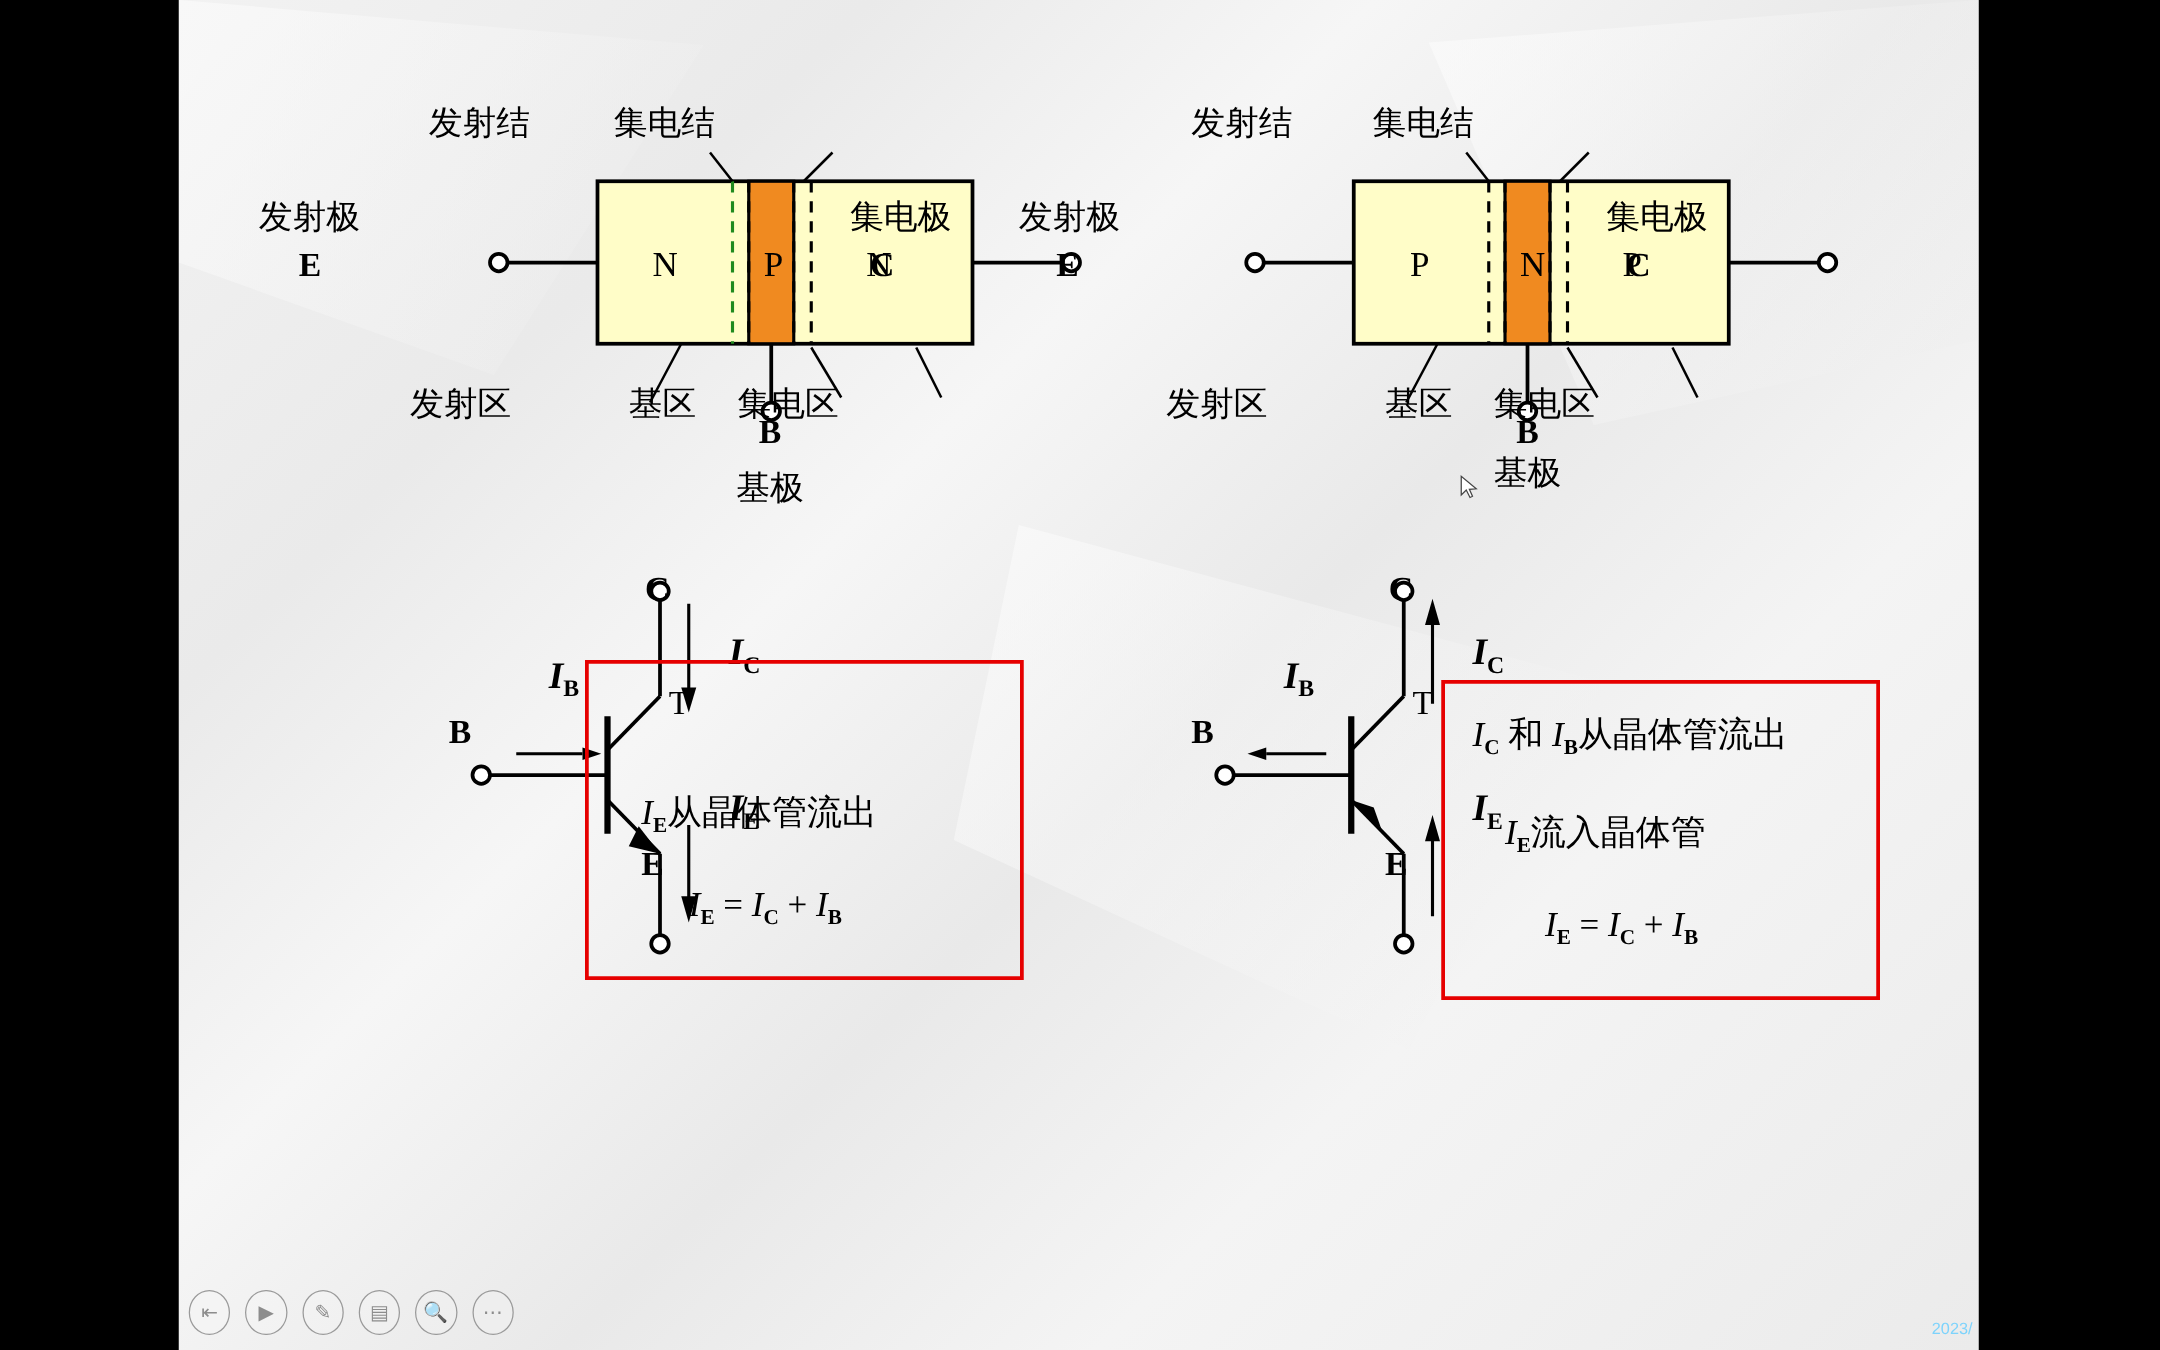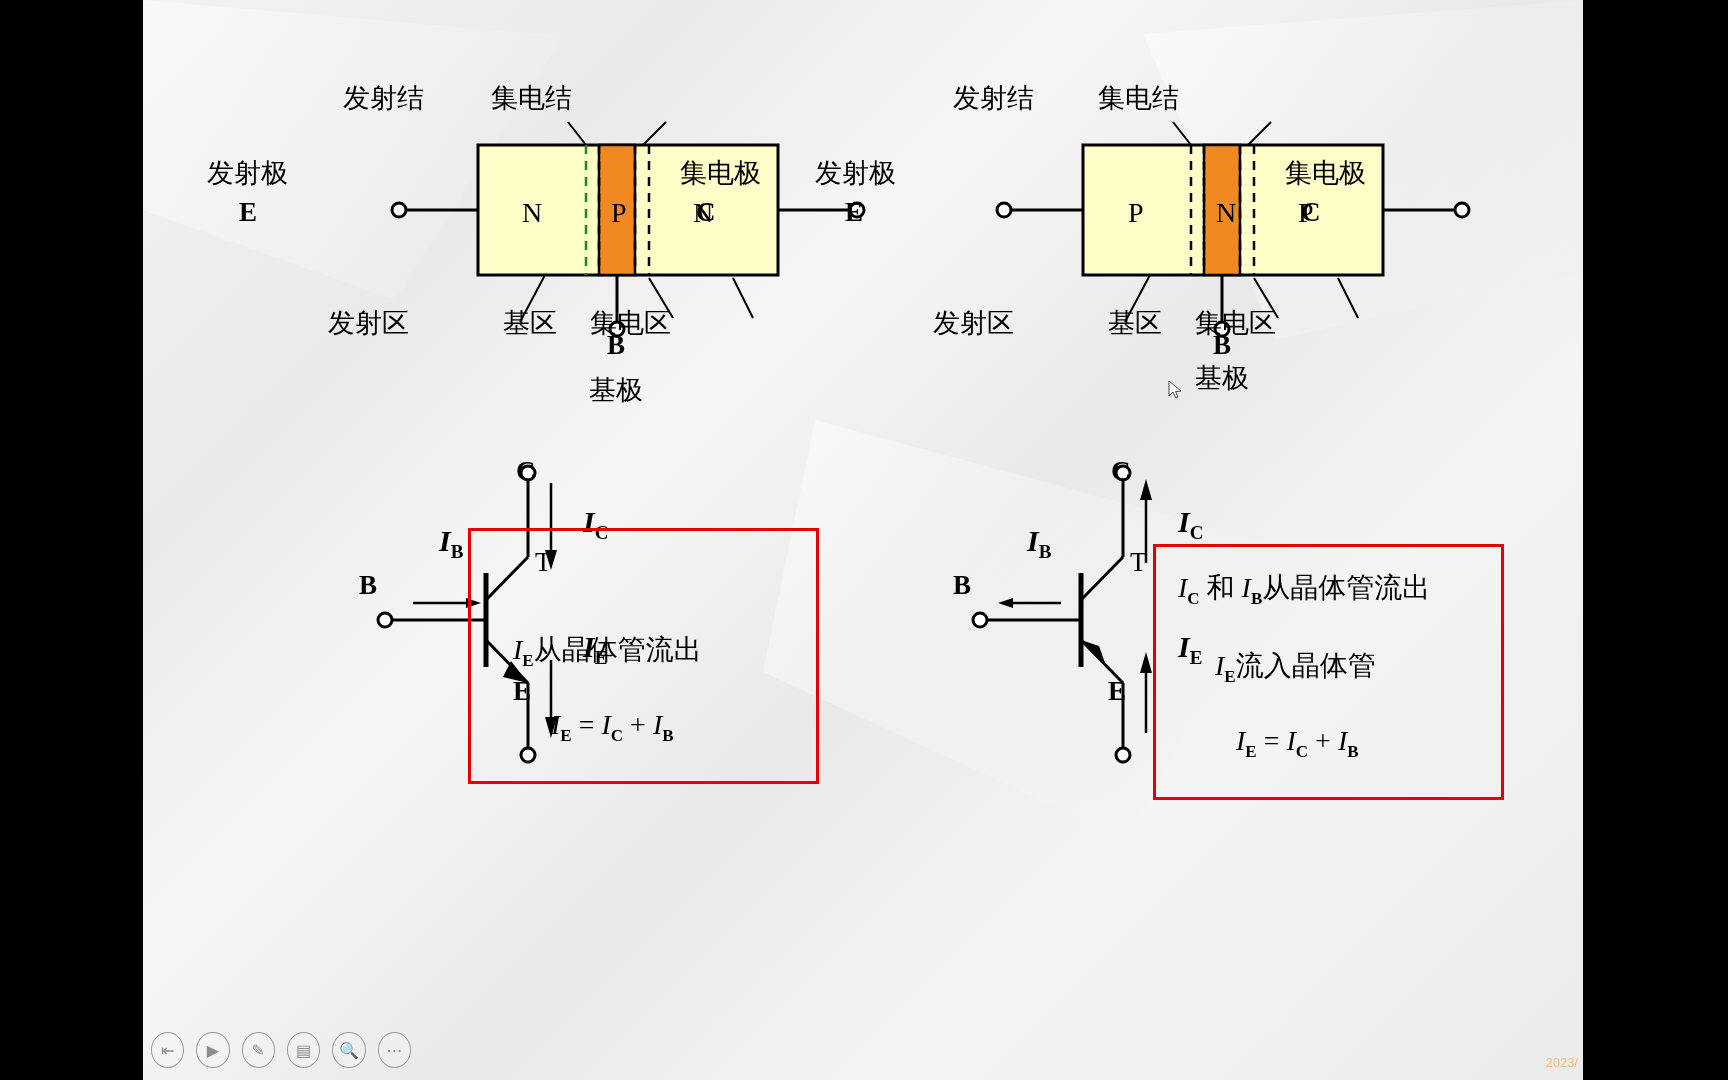--- a/index.html
+++ b/index.html
@@ -17,21 +17,21 @@
   .mid{font-family:"Liberation Serif",serif;font-size:27px;}
   svg{position:absolute;left:0;top:0;overflow:visible;}
   .redbox{position:absolute;border:3px solid #e60000;background:transparent;}
   .formula{font-family:"Liberation Serif",serif;font-size:28px;color:#000;white-space:nowrap;}
   .formula i{font-style:italic;}
   .formula sub{font-size:17px;font-weight:bold;font-style:normal;}
   .cur{font-family:"Liberation Serif",serif;font-size:30px;font-style:italic;font-weight:bold;}
   .cur sub{font-size:19px;font-style:normal;}
   #toolbar{position:absolute;left:143px;bottom:8px;width:260px;height:44px;display:flex;align-items:center;gap:12px;padding-left:8px;}
   .tbtn{width:34px;height:34px;border-radius:50%;border:1.5px solid #9a9a9a;display:flex;align-items:center;justify-content:center;color:#8d8d8d;font-size:16px;background:rgba(255,255,255,0.15);}
-  #datestamp{position:absolute;right:150px;bottom:10px;color:#fdba74;font-size:13px;font-family:"Liberation Sans",sans-serif;}
+  #datestamp{position:absolute;right:150px;bottom:10px;color:#7dd3fc;font-size:13px;font-family:"Liberation Sans",sans-serif;}
   #cursor{position:absolute;left:1025px;top:380px;width:16px;height:20px;}
 </style>
 </head>
 <body>
 
 <div id="stage">
   <div id="slide">
 
     <div class="wm" style="left:0;top:0;width:420px;height:300px;clip-path:polygon(0 0,100% 12%,60% 100%,0 70%);"></div>
     <div class="wm" style="left:620px;top:420px;width:520px;height:420px;clip-path:polygon(10% 0,100% 30%,70% 100%,0 60%);"></div>
@@ -185,21 +185,21 @@
       </div>
       <div class="formula" style="position:absolute;left:80px;top:178px;">
         <i>I</i><sub>E</sub> = <i>I</i><sub>C</sub> + <i>I</i><sub>B</sub>
       </div>
     </div>
 
     <div class="redbox" style="left:1010px;top:528px;width:345px;height:250px;margin-top:16px;">
       <div class="formula" style="position:absolute;left:22px;top:22px;">
         <i>I</i><sub>C</sub><span> 和 </span><i>I</i><sub>B</sub><span>从晶体管流出</span>
       </div>
-      <div class="formula" style="position:absolute;left:59px;top:100px;">
+      <div class="formula" style="position:absolute;left:48px;top:100px;">
         <i>I</i><sub>E</sub><span>流入晶体管</span>
       </div>
       <div class="formula" style="position:absolute;left:80px;top:178px;">
         <i>I</i><sub>E</sub> = <i>I</i><sub>C</sub> + <i>I</i><sub>B</sub>
       </div>
     </div>
 
     <svg id="cursor" viewBox="0 0 16 20">
       <path d="M1 1 L1 16 L5 12 L8 18 L10 17 L7.5 11.5 L13 11 Z" fill="#fff" stroke="#444" stroke-width="1"></path>
     </svg>

